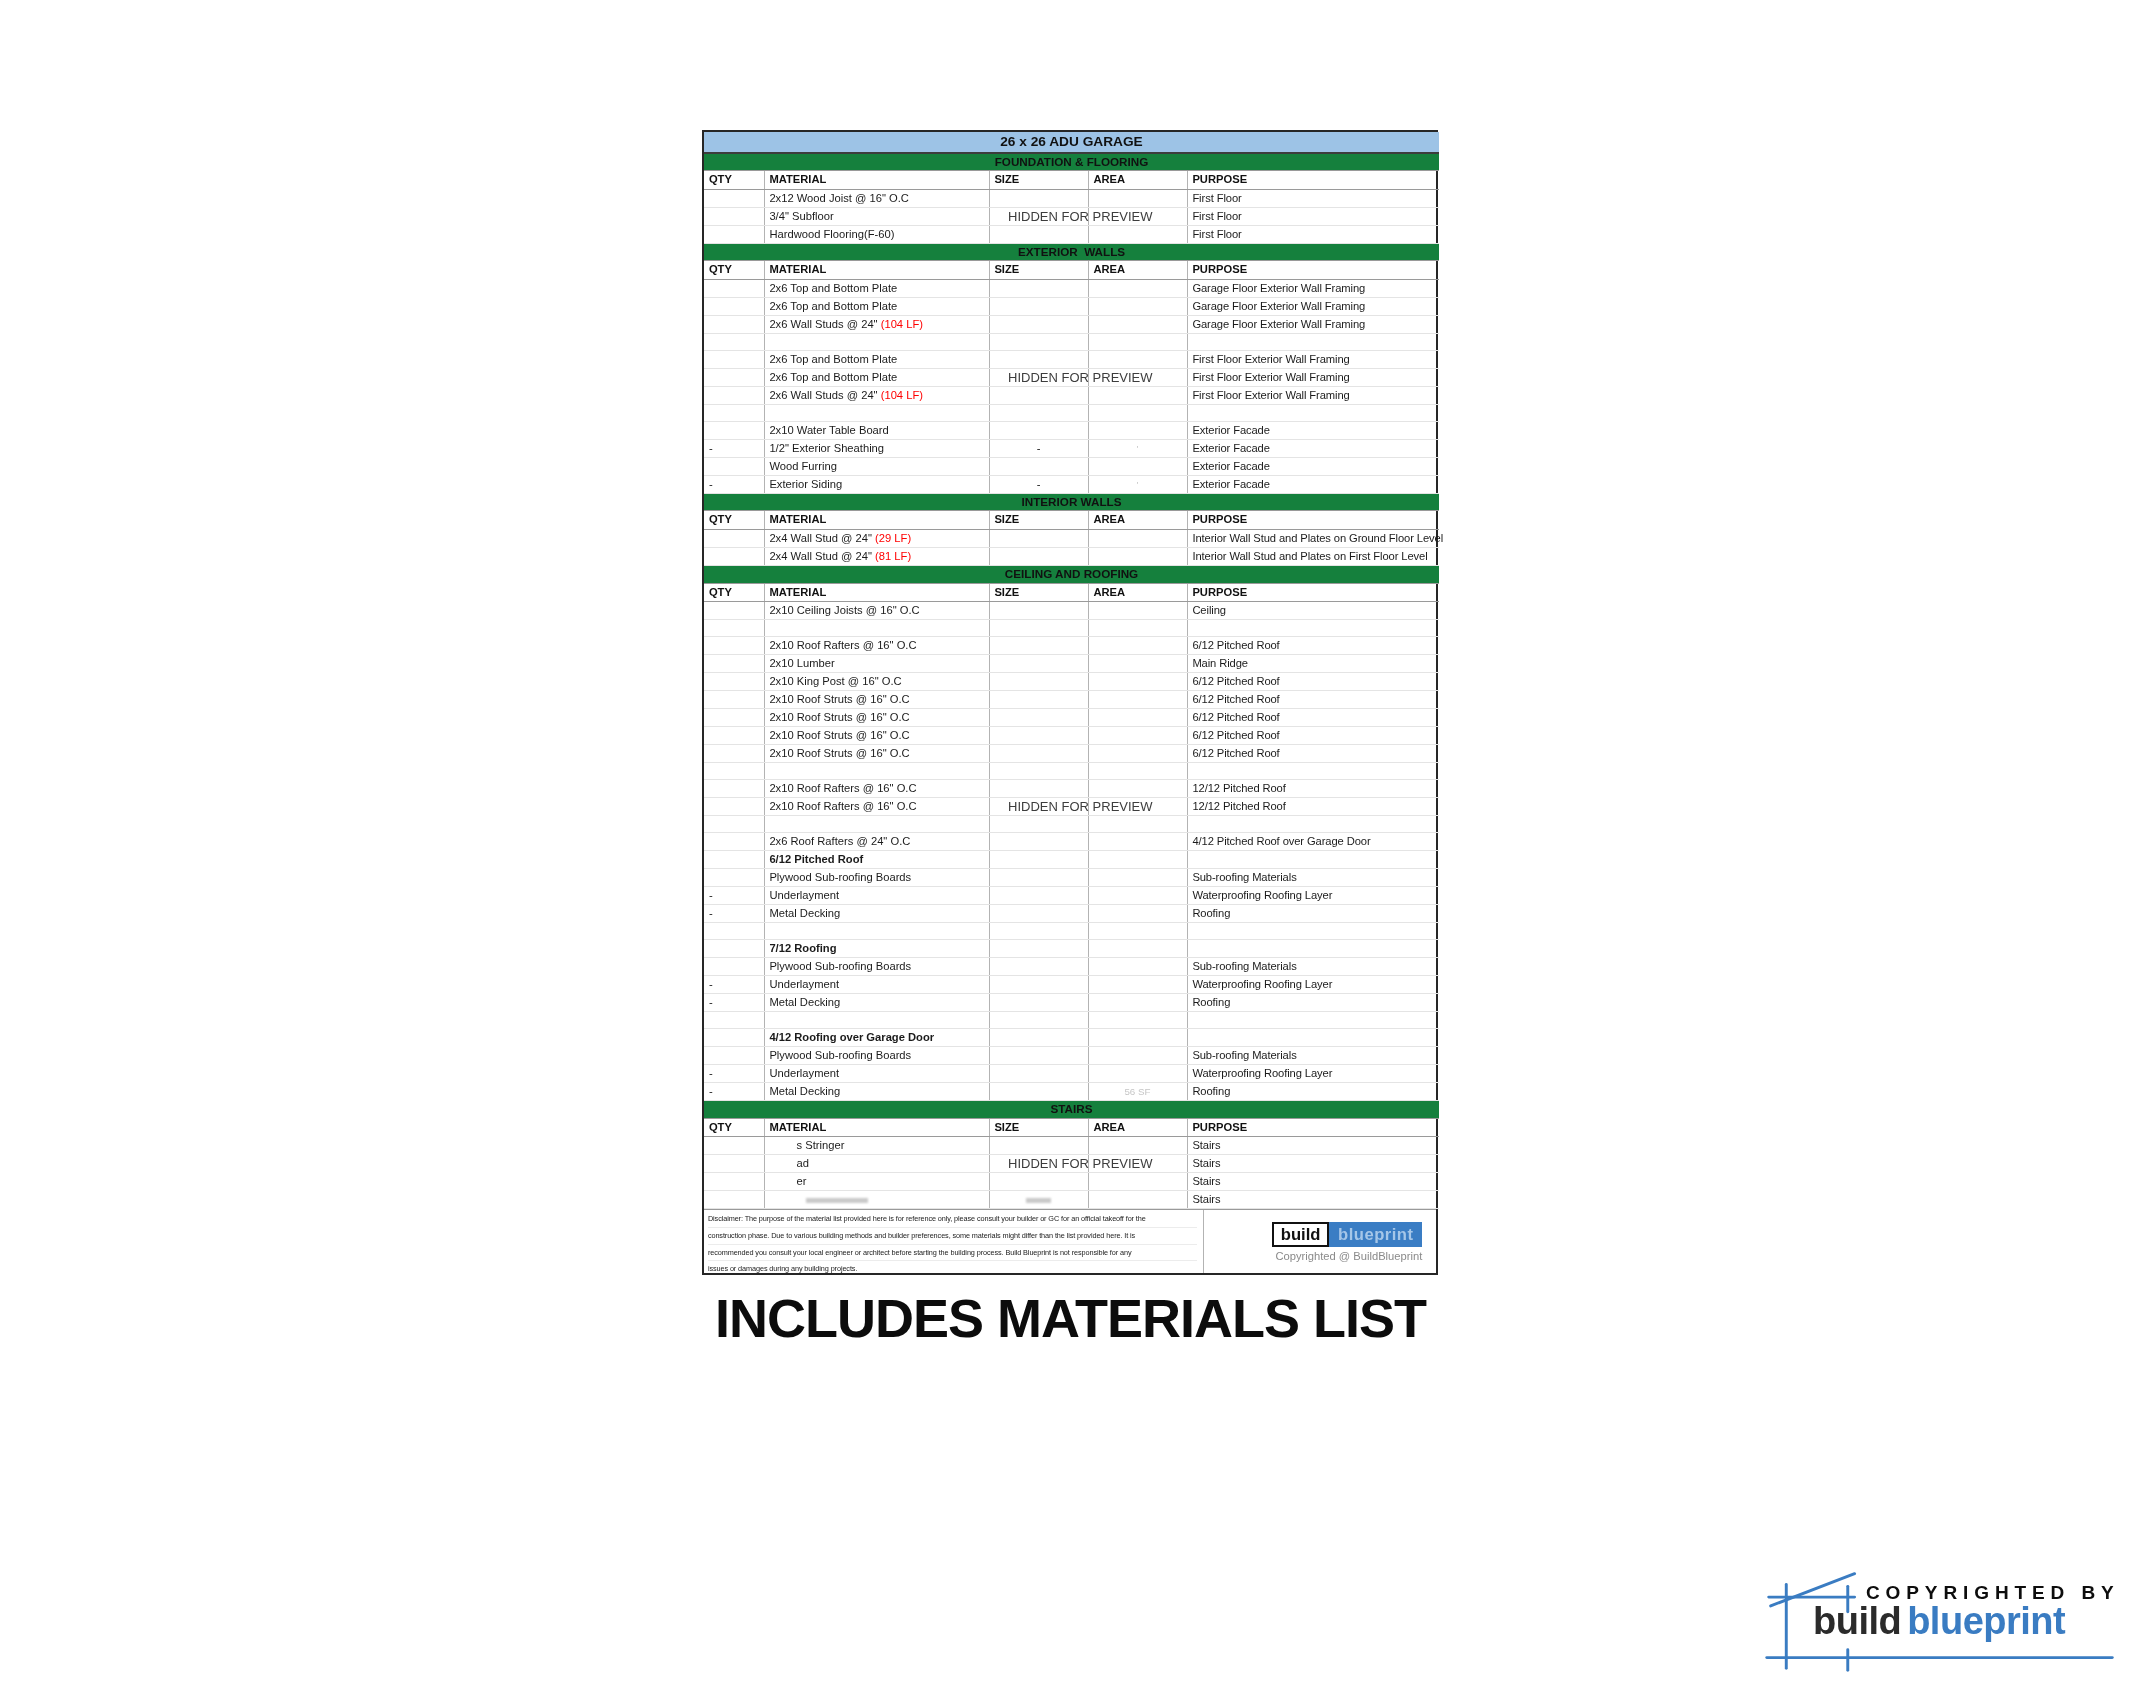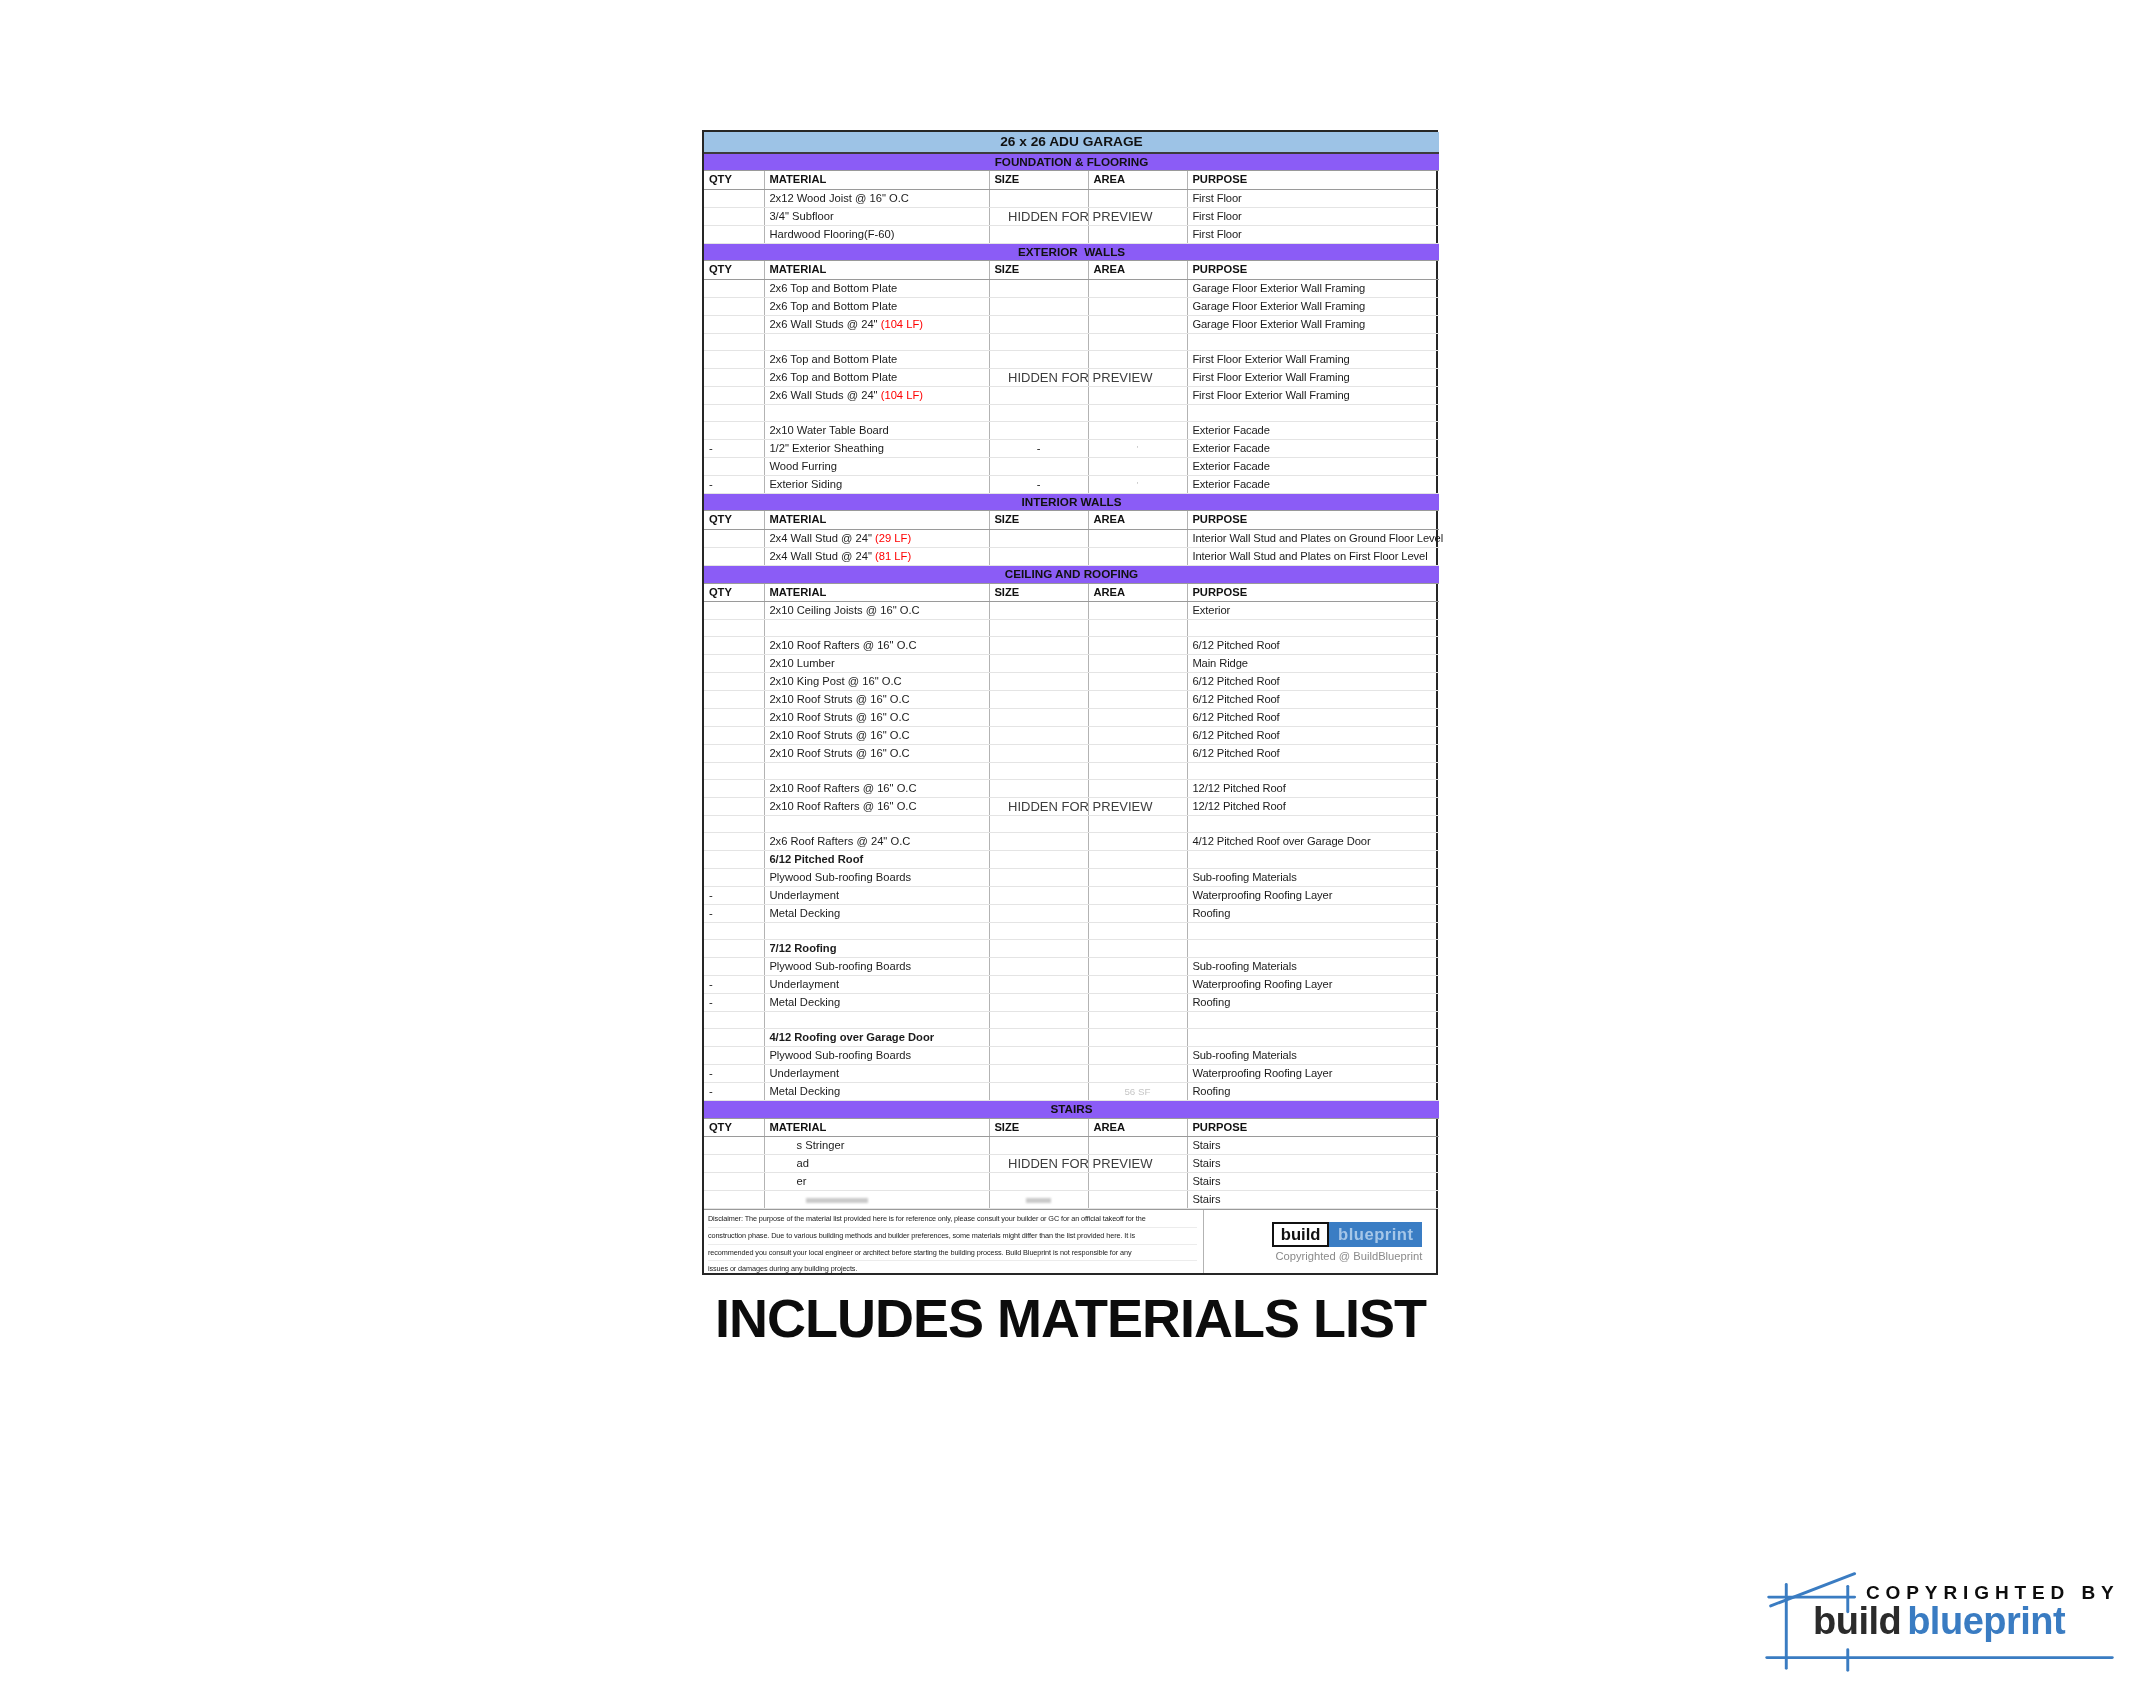--- a/index.html
+++ b/index.html
@@ -18,21 +18,21 @@
     font-size:11.2px;color:#1b1b1b;white-space:nowrap;overflow:visible;
     border-right:1px solid #b3b3b3;border-bottom:1px solid #e4e4e4;
   }
   table.materials td:last-child{border-right:none;}
   tr.title-row td{
     background:#9dc3e6;font-size:13.7px;font-weight:bold;text-align:center;
     height:19.5px;line-height:19.5px;border-bottom:2px solid #3c3c3c;border-right:none;
     color:#111;
   }
   tr.section-row td{
-    background:#8b5cf6;font-size:11.7px;font-weight:bold;text-align:center;
+    background:#15803d;font-size:11.7px;font-weight:bold;text-align:center;
     height:16.6px;line-height:16.6px;border-top:1px solid #9a9a9a;border-bottom:1px solid #9a9a9a;
     border-right:none;white-space:pre;color:#111;
   }
   tr.colhead-row td{
     font-weight:bold;font-size:11.2px;height:17.6px;line-height:17.6px;
     border-bottom:1px solid #9a9a9a;color:#111;
   }
   td.qty{padding-left:3.9px;}
   td.size{text-align:center;}
   td.mat.bold{font-weight:bold;}
@@ -269,21 +269,21 @@
           <td>MATERIAL</td>
           <td>SIZE</td>
           <td>AREA</td>
           <td>PURPOSE</td>
         </tr>
         <tr class="data-row">
           <td class="qty"></td>
           <td class="mat"><span>2x10 Ceiling Joists @ 16" O.C</span></td>
           <td class="size"></td>
           <td class="area"></td>
-          <td class="purpose">Exterior</td>
+          <td class="purpose">Ceiling</td>
         </tr>
         <tr class="data-row">
           <td class="qty"></td>
           <td class="mat"></td>
           <td class="size"></td>
           <td class="area"></td>
           <td class="purpose"></td>
         </tr>
         <tr class="data-row">
           <td class="qty"></td>

